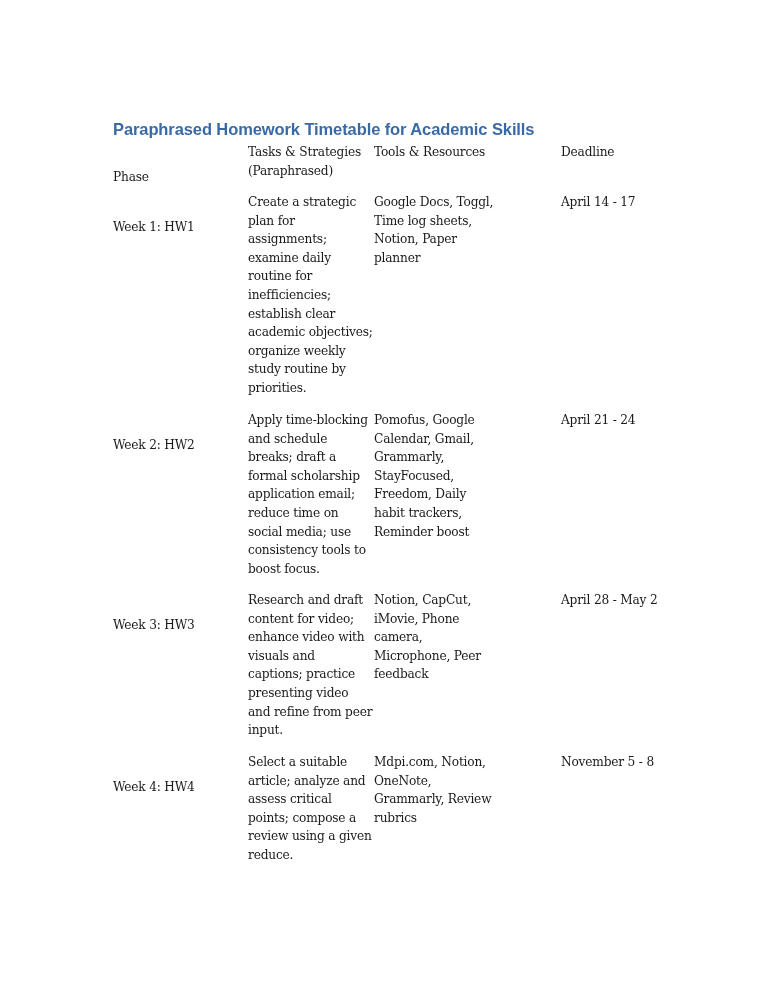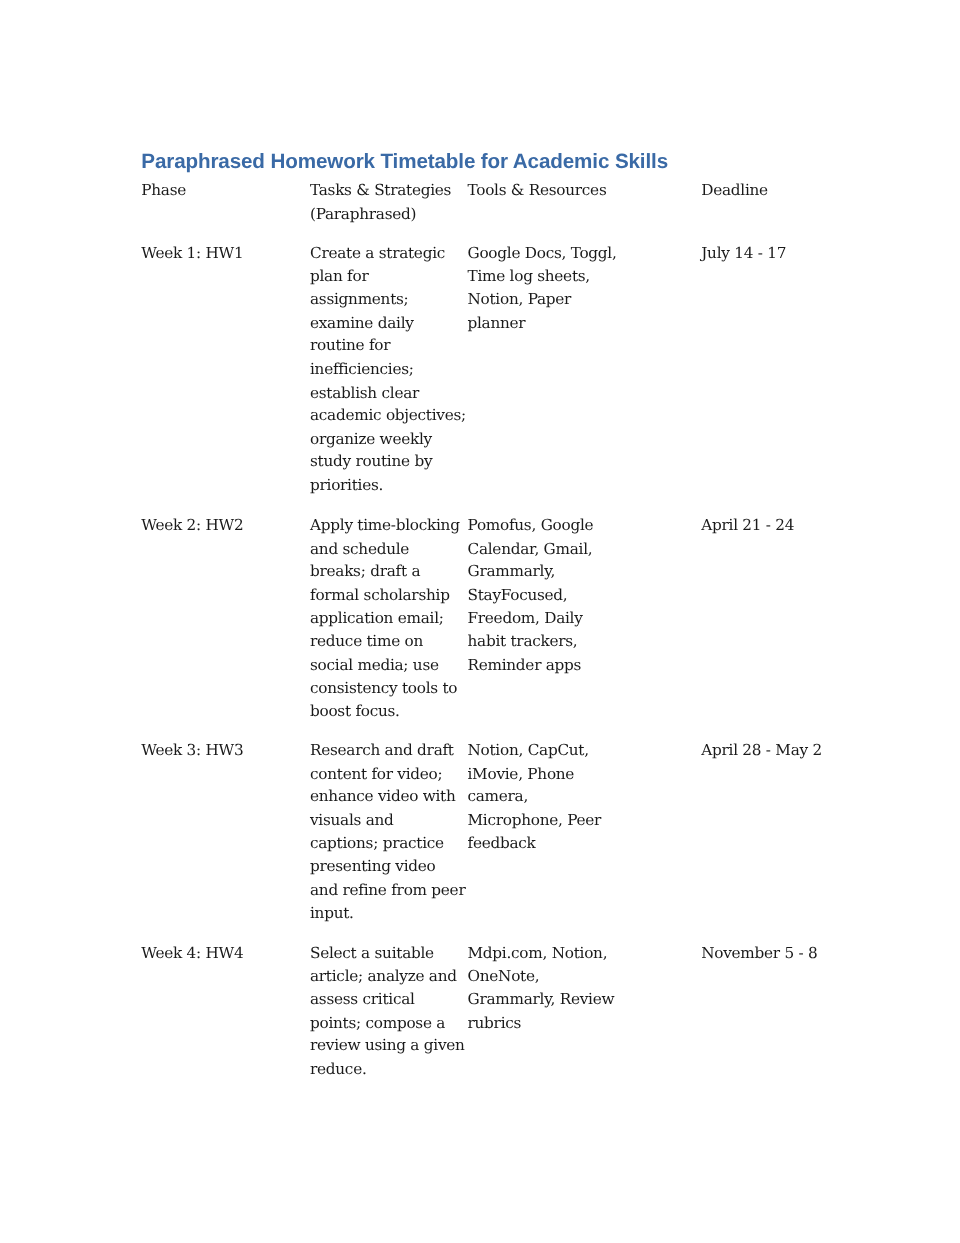--- a/index.html
+++ b/index.html
@@ -2,21 +2,21 @@
 <html><head>
   <meta charset="utf-8">
   <style>
     html, body { margin: 0; padding: 0; background: #ffffff; }
     body { width: 768px; height: 994px; position: relative; overflow: hidden;
            font-family: "DejaVu Serif", "Liberation Serif", serif; color: #1a1a1a; }
     .page { position: absolute; left: 0; top: 0; width: 768px; height: 762px; }
     .title { position: absolute; left: 113px; top: 120px; font-family: "Liberation Sans", "DejaVu Sans", sans-serif;
              font-weight: bold; font-size: 16.5px; color: #3a6aa6; letter-spacing: -0.1px; white-space: nowrap; }
     .col { position: absolute; font-size: 12.2px; line-height: 18.6px; white-space: pre; letter-spacing: -0.2px; }
-    .c1 { left: 113px; }
+    .c1 { left: 113px; margin-top: 25px; }
     .c2 { left: 248px; }
     .c3 { left: 374px; }
     .c4 { left: 520px; margin-left: 41px; }
     .row { position: absolute; left: 0; width: 768px; }
   </style>
 </head>
 <body>
 
 <div class="page">
   <div class="title">Paraphrased Homework Timetable for Academic Skills</div>
@@ -39,41 +39,41 @@
 inefficiencies;
 establish clear
 academic objectives;
 organize weekly
 study routine by
 priorities.</div>
     <div class="col c3">Google Docs, Toggl,
 Time log sheets,
 Notion, Paper
 planner</div>
-    <div class="col c4">July 14 - 17</div>
+    <div class="col c4">April 14 - 17</div>
   </div>
 
   <div class="row" style="top:411px;">
     <div class="col c1">Week 2: HW2</div>
     <div class="col c2">Apply time-blocking
 and schedule
 breaks; draft a
 formal scholarship
 application email;
 reduce time on
 social media; use
 consistency tools to
 boost focus.</div>
     <div class="col c3">Pomofus, Google
 Calendar, Gmail,
 Grammarly,
 StayFocused,
 Freedom, Daily
 habit trackers,
-Reminder apps</div>
+Reminder boost</div>
     <div class="col c4">April 21 - 24</div>
   </div>
 
   <div class="row" style="top:591px;">
     <div class="col c1">Week 3: HW3</div>
     <div class="col c2">Research and draft
 content for video;
 enhance video with
 visuals and
 captions; practice

